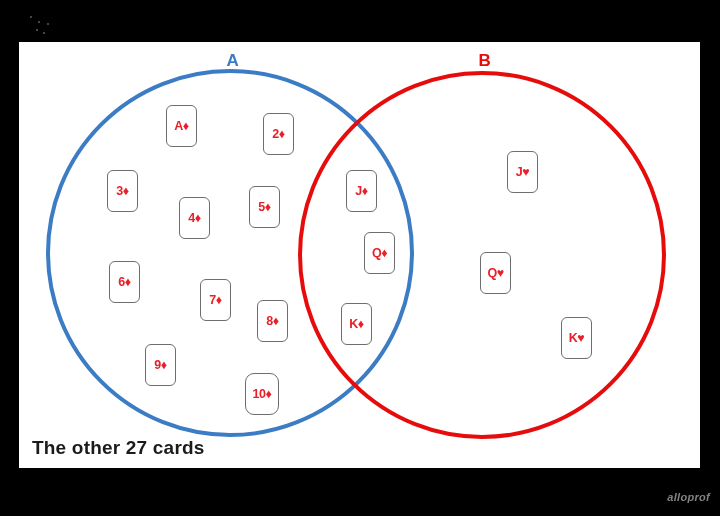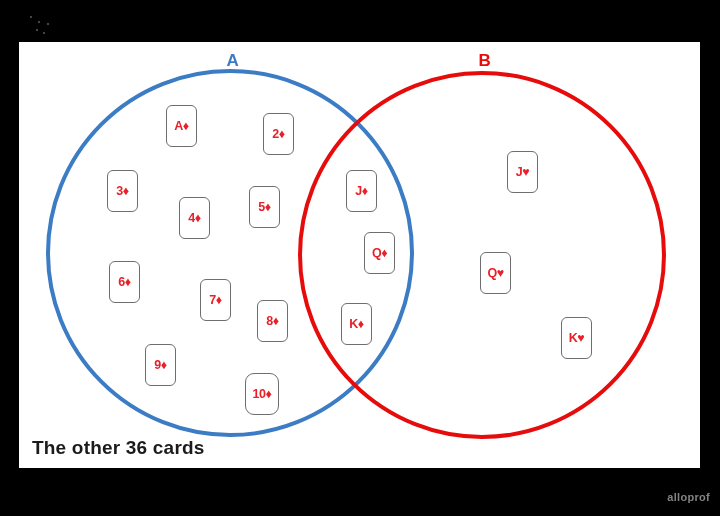--- a/index.html
+++ b/index.html
@@ -61,20 +61,21 @@
     font-weight: 600;
     letter-spacing: 0.2px;
   }
   .watermark {
     position: absolute;
     right: 10px; bottom: 13px;
     font-size: 11px;
     font-weight: bold;
     letter-spacing: 0.3px;
     opacity: 0.85;
+    font-style: italic;
   }
 </style>
 </head>
 <body>
 
 <div class="stage" style="background: rgb(0, 0, 0);">
 
   <div id="corner-dots">
       <div class="corner-dot" style="left: 30px; top: 16px;"></div>
       <div class="corner-dot" style="left: 38px; top: 21px;"></div>
@@ -106,18 +107,18 @@
         <div class="card" style="left: 126px; top: 302px; color: rgb(232, 32, 42); border-color: rgb(110, 110, 110);">9♦</div>
         <div class="card wide" style="left: 226px; top: 331px; color: rgb(232, 32, 42); border-color: rgb(110, 110, 110); border-radius: 9px;">10♦</div>
         <div class="card" style="left: 327px; top: 128px; color: rgb(232, 32, 42); border-color: rgb(110, 110, 110);">J♦</div>
         <div class="card" style="left: 345px; top: 190px; color: rgb(232, 32, 42); border-color: rgb(110, 110, 110);">Q♦</div>
         <div class="card" style="left: 322px; top: 261px; color: rgb(232, 32, 42); border-color: rgb(110, 110, 110);">K♦</div>
         <div class="card" style="left: 488px; top: 109px; color: rgb(232, 32, 42); border-color: rgb(110, 110, 110);">J♥</div>
         <div class="card" style="left: 461px; top: 210px; color: rgb(232, 32, 42); border-color: rgb(110, 110, 110);">Q♥</div>
         <div class="card" style="left: 542px; top: 275px; color: rgb(232, 32, 42); border-color: rgb(110, 110, 110);">K♥</div>
       </div>
 
-    <div class="caption" style="color: rgb(27, 27, 27);">The other 36 cards</div>
+    <div class="caption" style="color: rgb(27, 27, 27);">The other 27 cards</div>
   </div>
 
   <div class="watermark" style="color: rgb(154, 154, 154);">alloprof</div>
 
 </div>
 
 </body></html>

